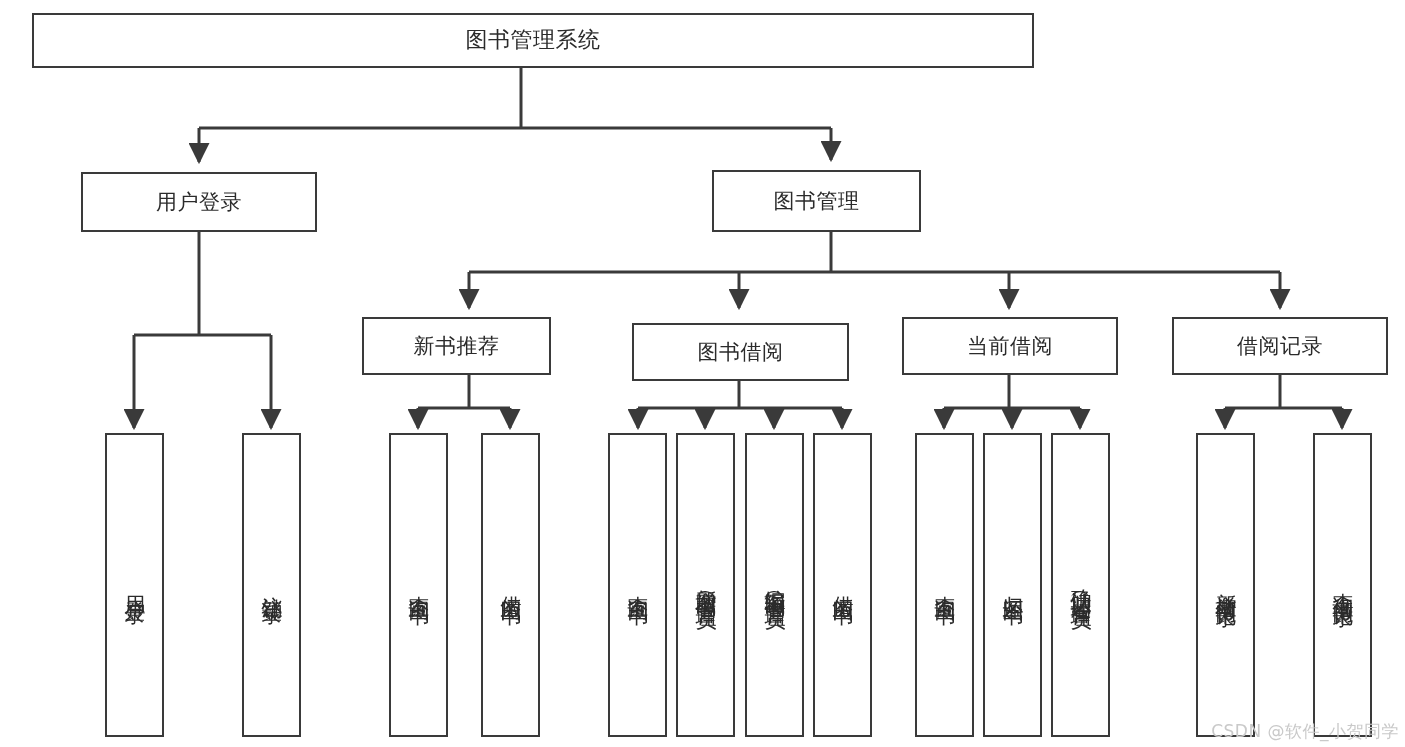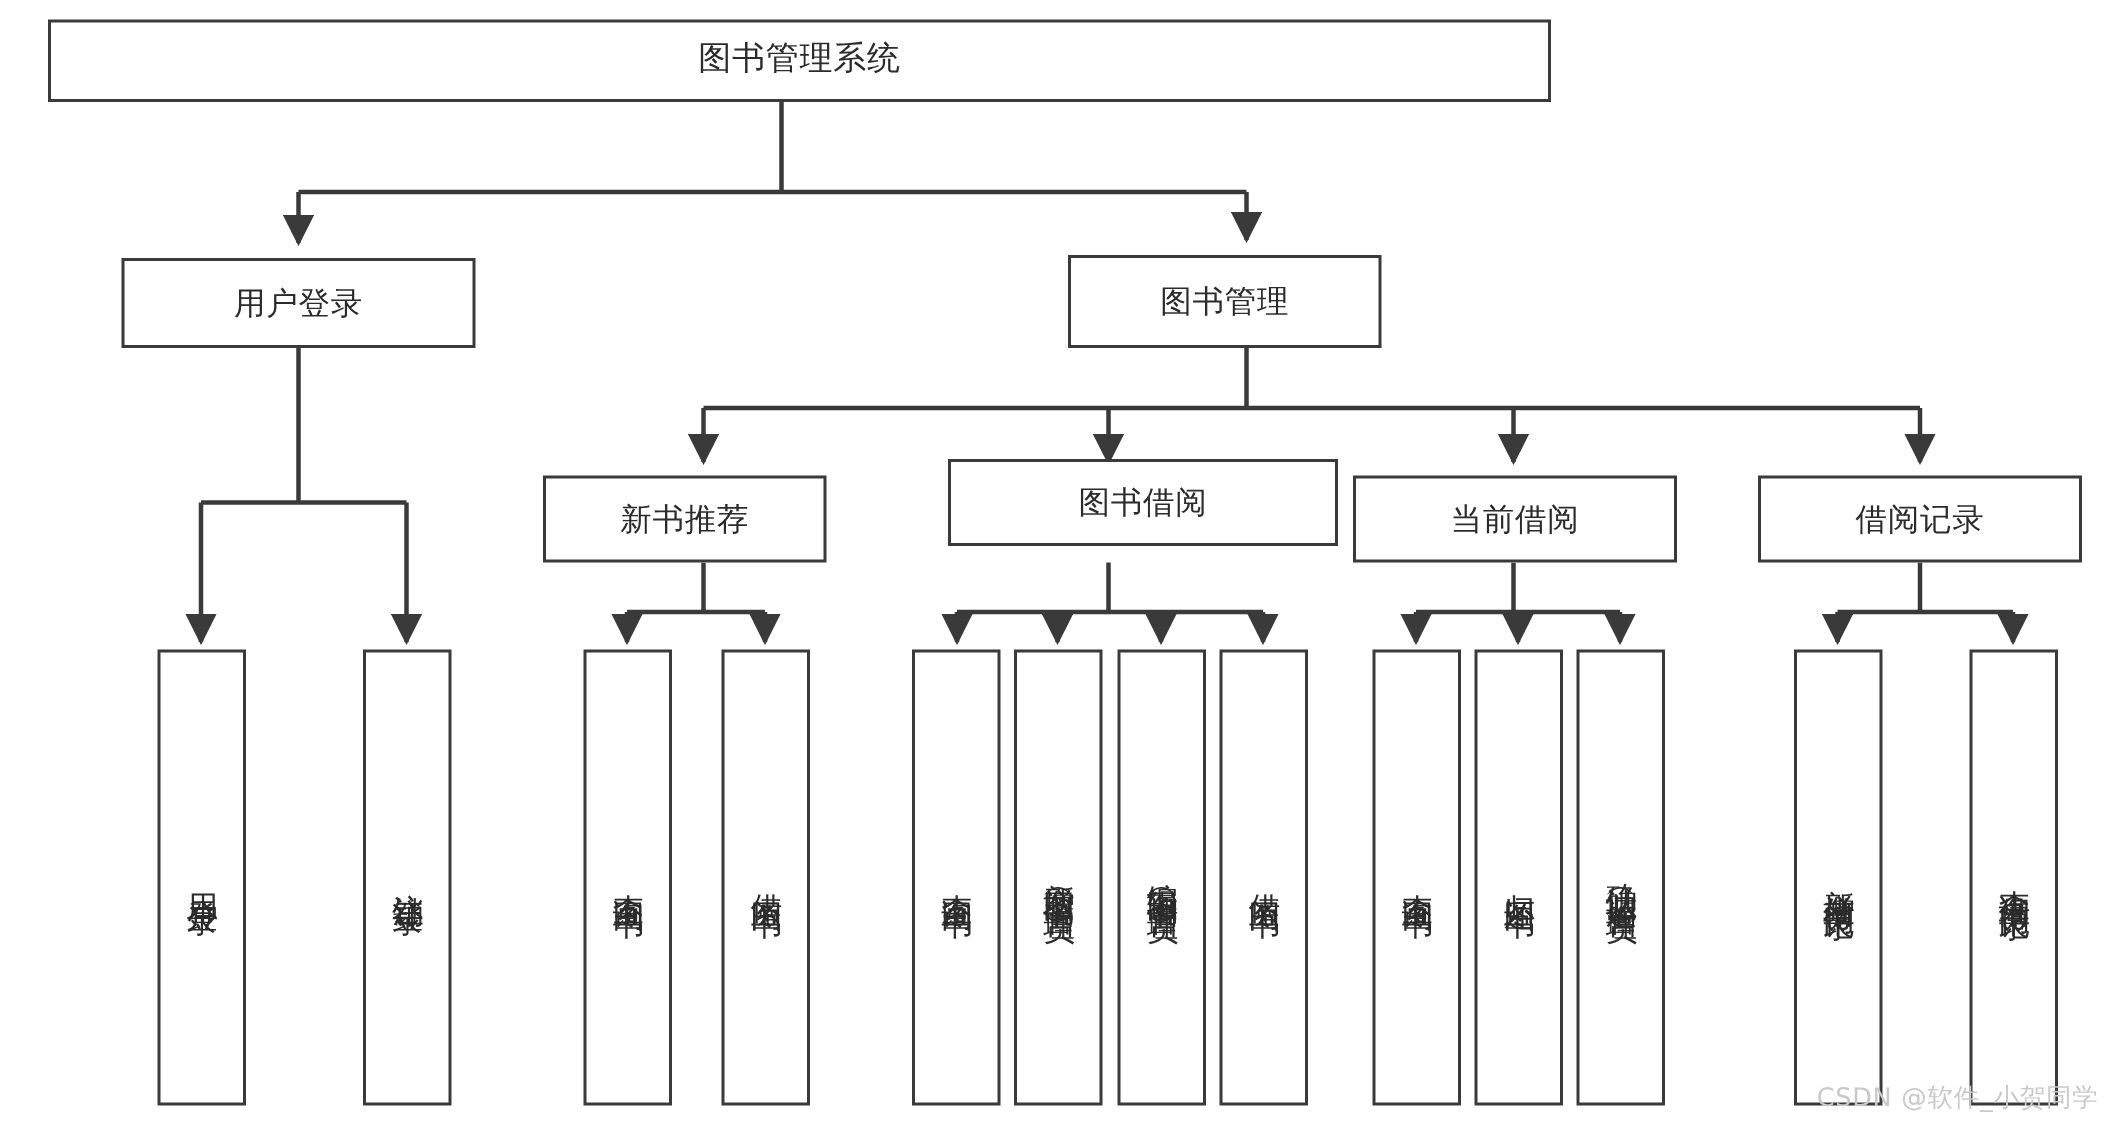--- a/index.html
+++ b/index.html
@@ -133,21 +133,21 @@
   <div class="node horiz" style="left:81px; top:172px; width:236px; height:60px;">
     <span class="label">用户登录</span>
   </div>
   <div class="node horiz" style="left:712px; top:170px; width:209px; height:62px;">
     <span class="label">图书管理</span>
   </div>
 
   <div class="node horiz" style="left:362px; top:317px; width:189px; height:58px;">
     <span class="label">新书推荐</span>
   </div>
-  <div class="node horiz" style="left:632px; top:306px; width:260px; height:58px;">
+  <div class="node horiz" style="left:632px; top:323px; width:217px; height:58px;">
     <span class="label">图书借阅</span>
   </div>
   <div class="node horiz" style="left:902px; top:317px; width:216px; height:58px;">
     <span class="label">当前借阅</span>
   </div>
   <div class="node horiz" style="left:1172px; top:317px; width:216px; height:58px;">
     <span class="label">借阅记录</span>
   </div>
 
   <div class="node vert" style="left:105px; top:433px; width:59px; height:304px;">

